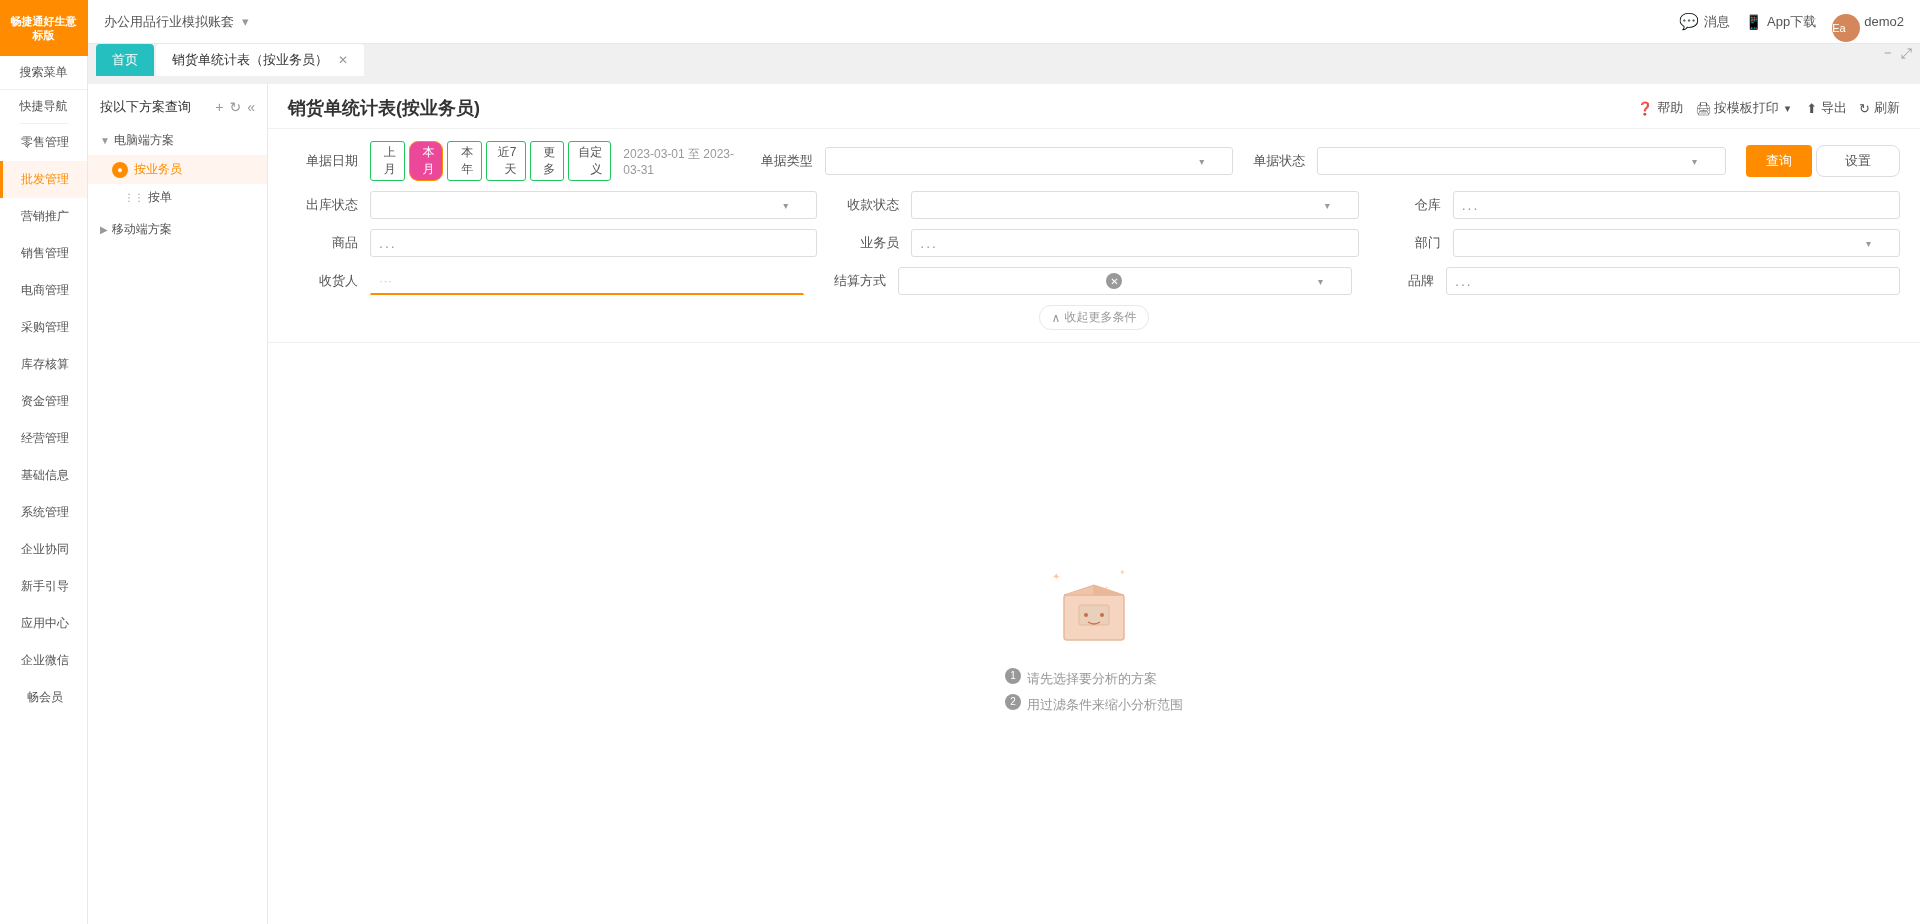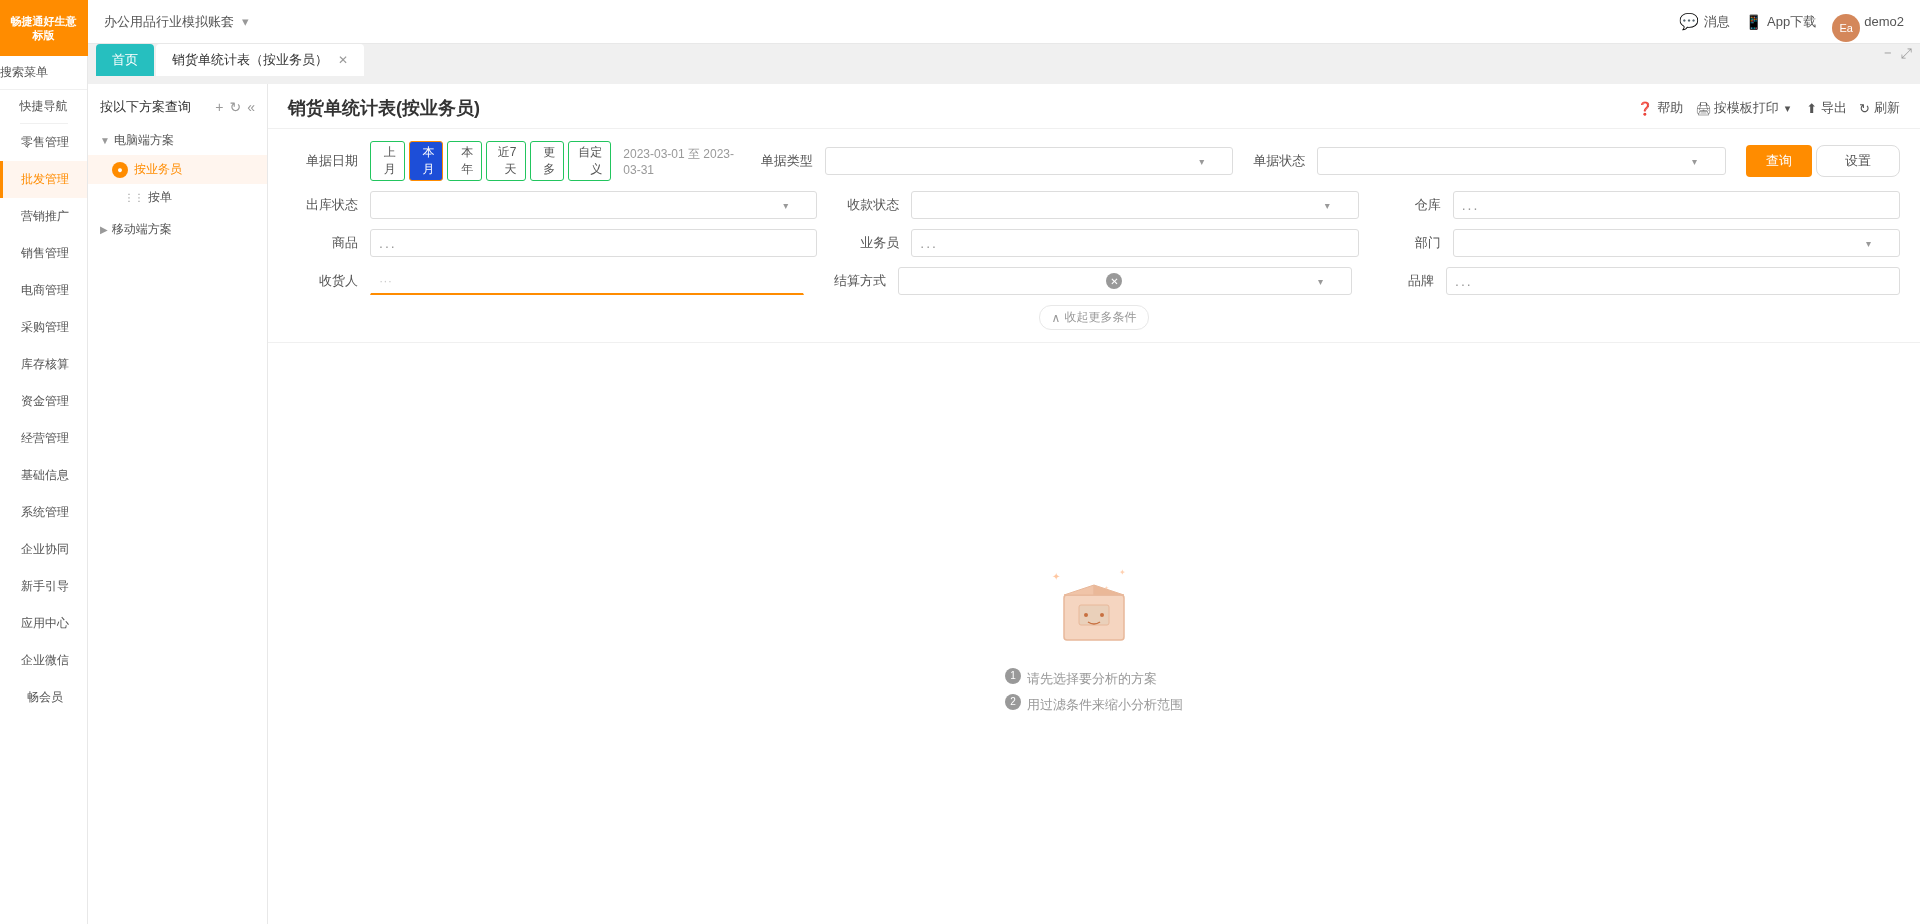--- a/index.html
+++ b/index.html
@@ -2,36 +2,36 @@
 <html><head>
   <meta charset="utf-8">
   <style>
     * { box-sizing: border-box; margin: 0; padding: 0; }
     body { font-family: 'Microsoft YaHei', Arial, sans-serif; font-size: 13px; background: #f5f5f5; display: flex; height: 924px; overflow: hidden; }
 
     
     .sidebar { width: 88px; background: #fff; display: flex; flex-direction: column; align-items: center; border-right: 1px solid #e8e8e8; flex-shrink: 0; }
     .sidebar-logo { width: 88px; height: 56px; background: #ff8c00; display: flex; align-items: center; justify-content: center; flex-direction: column; }
     .sidebar-logo-text { color: #fff; font-size: 11px; font-weight: bold; text-align: center; line-height: 1.3; }
-    .sidebar-search { padding: 8px 0; width: 100%; border-bottom: 1px solid #f0f0f0; }
+    .sidebar-search { padding: 8px 0; width: 100%; text-align: center; border-bottom: 1px solid #f0f0f0; }
     .sidebar-search-text { font-size: 12px; color: #555; cursor: pointer; }
     .sidebar-nav { width: 100%; }
     .sidebar-nav-item { width: 100%; text-align: center; padding: 10px 4px; cursor: pointer; color: #555; font-size: 12px; border-left: 3px solid transparent; }
     .sidebar-nav-item.active { color: #ff8c00; border-left: 3px solid #ff8c00; background: #fff5ee; }
     .sidebar-shortcut { padding: 8px 0; font-size: 12px; color: #555; cursor: pointer; text-align: center; border-bottom: 1px solid #f0f0f0; }
 
     
     .main { flex: 1; display: flex; flex-direction: column; overflow: hidden; }
 
     
     .topbar { height: 44px; background: #fff; border-bottom: 1px solid #e8e8e8; display: flex; align-items: center; padding: 0 16px; justify-content: space-between; }
     .topbar-left { display: flex; align-items: center; gap: 8px; font-size: 13px; color: #555; }
     .topbar-right { display: flex; align-items: center; gap: 16px; }
     .topbar-right-item { display: flex; align-items: center; gap: 4px; font-size: 13px; color: #555; cursor: pointer; }
-    .user-avatar { width: 28px; height: 28px; border-radius: 50%; background: #d4875a; display: flex; align-items: center; justify-content: center; color: #fff; font-size: 11px; margin-top: 12px; }
+    .user-avatar { width: 28px; height: 28px; border-radius: 50%; background: #d4875a; display: flex; align-items: center; color: #fff; font-size: 11px; margin-top: 12px; }
 
     
     .tabbar { height: 40px; background: #f0f0f0; display: flex; align-items: flex-start; padding: 0 8px; }
     .tab { height: 32px; padding: 0 16px; display: flex; align-items: center; gap: 6px; border-radius: 4px 4px 0 0; cursor: pointer; font-size: 13px; background: #e0e0e0; color: #666; margin-right: 2px; }
     .tab.active { background: #fff; color: #333; }
     .tab-home { background: #26bfbf; color: #fff; }
     .tab-close { font-size: 12px; color: #999; cursor: pointer; margin-left: 4px; }
     .tab-expand { margin-left: auto; display: flex; align-items: center; gap: 6px; padding-bottom: 4px; }
     .tab-expand-icon { cursor: pointer; color: #999; font-size: 14px; }
 
@@ -64,21 +64,21 @@
     .page-header-action { display: flex; align-items: center; gap: 4px; font-size: 13px; color: #555; cursor: pointer; }
 
     
     .filter-area { background: #fff; padding: 12px 20px; border-bottom: 1px solid #f0f0f0; }
     .filter-row { display: flex; align-items: center; gap: 12px; margin-bottom: 10px; }
     .filter-row:last-child { margin-bottom: 0; }
     .filter-label { width: 70px; text-align: right; font-size: 13px; color: #555; flex-shrink: 0; }
     .filter-control { flex: 1; display: flex; align-items: center; gap: 8px; min-width: 0; }
     .date-buttons { display: flex; align-items: center; gap: 4px; }
     .date-btn { padding: 2px 8px; border: 1px solid #22c55e; border-radius: 3px; font-size: 12px; color: #555; cursor: pointer; background: #fff; text-align: right; }
-    .date-btn.active { background: #1d4ed8; color: #fff; border-color: #ff8c00; }
+    .date-btn.active { background: #ec4899; color: #fff; border-color: #ff8c00; border-radius: 9px; }
     .date-range { font-size: 12px; color: #999; margin-left: 4px; }
     .select-control { flex: 1; min-height: 28px; border: 1px solid #ddd; border-radius: 3px; padding: 0 28px 0 8px; background: #fff; font-size: 13px; color: #555; display: flex; align-items: center; justify-content: space-between; cursor: pointer; position: relative; }
     .select-arrow { color: #999; font-size: 10px; }
     .select-dots { color: #999; font-size: 14px; letter-spacing: 2px; }
     .input-control { flex: 1; min-height: 28px; border: 1px solid transparent; border-bottom: 1px solid #ff8c00; padding: 0 8px; font-size: 13px; color: #555; background: transparent; display: flex; align-items: center; }
     .filter-collapse { text-align: center; margin-top: 6px; }
     .filter-collapse-btn { display: inline-flex; align-items: center; gap: 4px; color: #999; font-size: 12px; cursor: pointer; background: #fff; border: 1px solid #e8e8e8; border-radius: 12px; padding: 3px 12px; }
     .tag-close { display: inline-flex; align-items: center; justify-content: center; width: 16px; height: 16px; border-radius: 50%; background: #999; color: #fff; font-size: 10px; cursor: pointer; margin-left: 4px; }
     .btn-primary { background: #ff8c00; color: #fff; border: none; border-radius: 4px; padding: 6px 20px; font-size: 13px; cursor: pointer; }
     .btn-default { background: #fff; color: #555; border: 1px solid #ddd; border-radius: 8px; padding: 6px 28px; font-size: 13px; cursor: pointer; }

